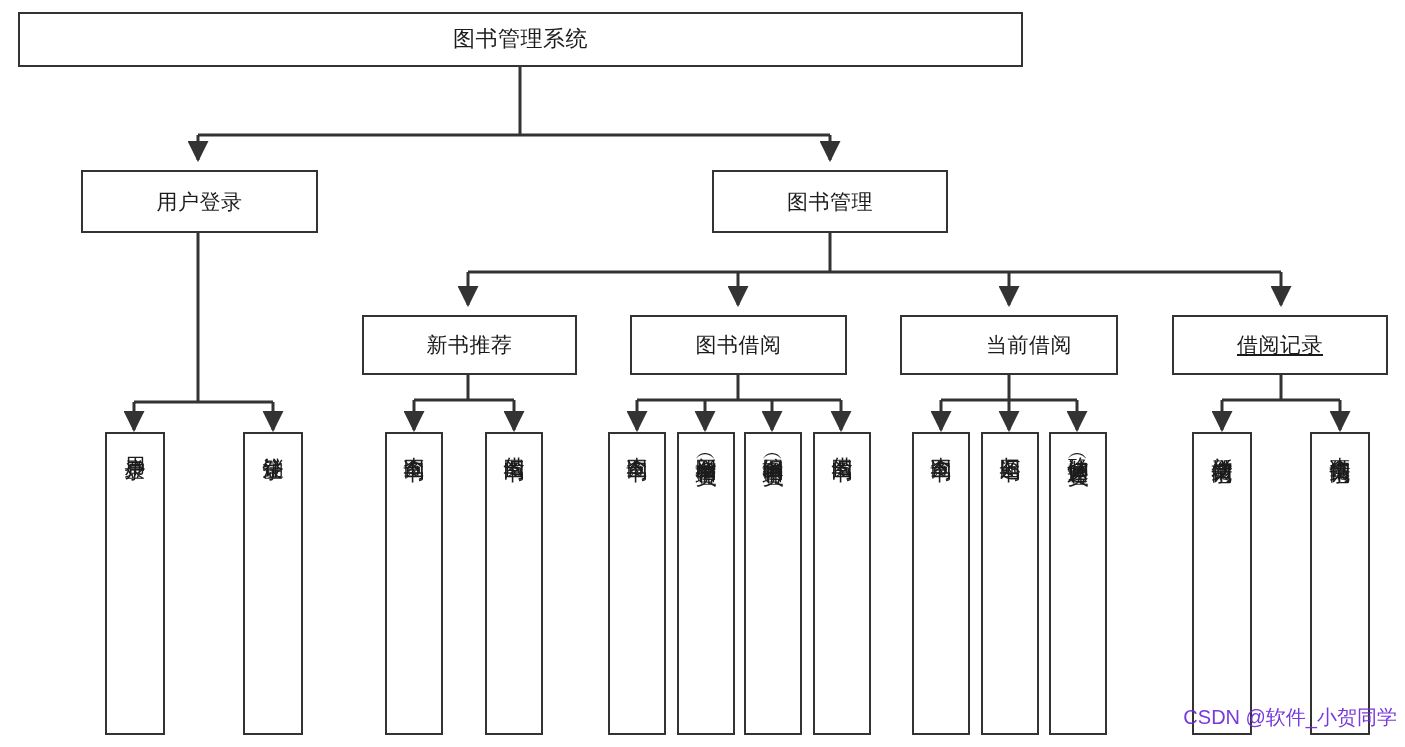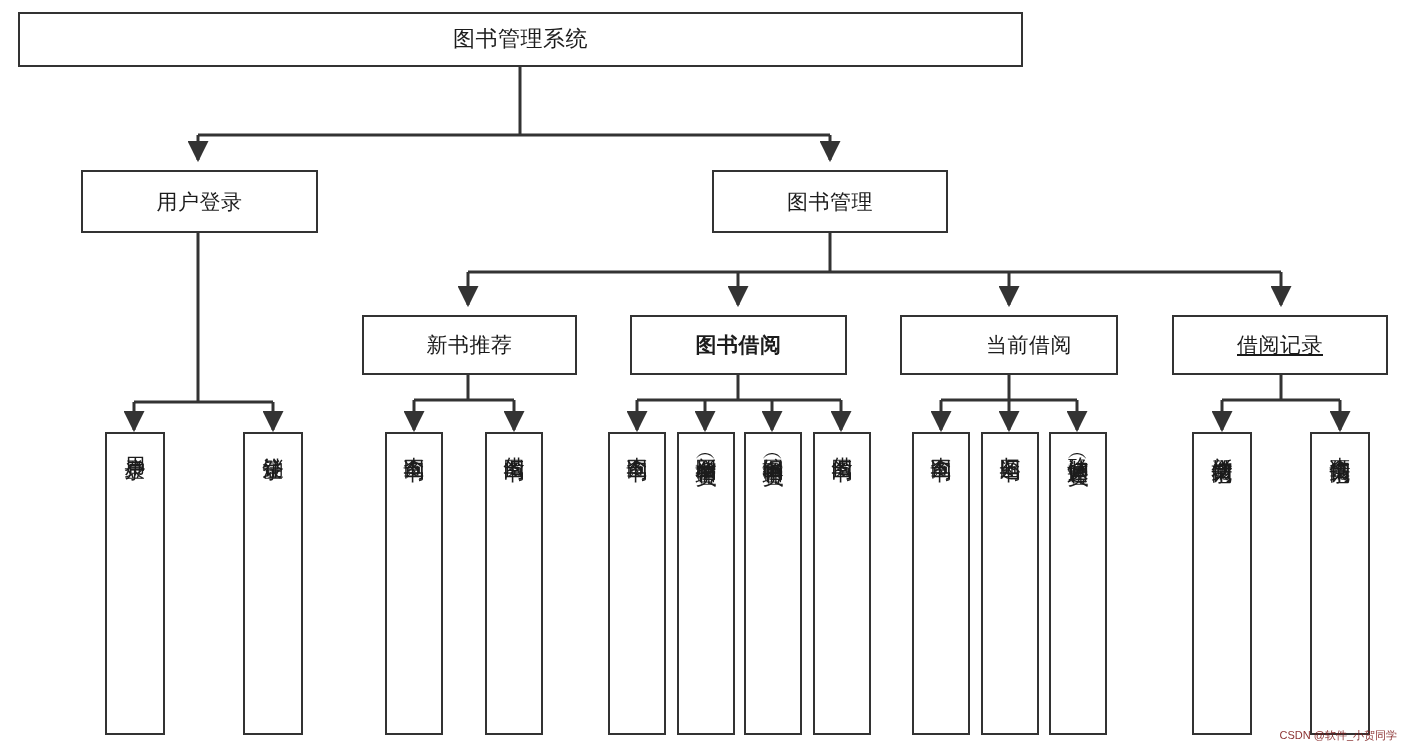--- a/index.html
+++ b/index.html
@@ -55,23 +55,23 @@
     text-orientation: upright;
     font-size: 21px;
     line-height: 1.15;
     letter-spacing: 1.5px;
     white-space: normal;
     max-height: 292px;
   }
   #watermark {
     position: absolute;
     right: 8px;
-    bottom: 4px;
-    font-size: 11px;
-    color: #7f1d1d;
+    bottom: 16px;
+    font-size: 20px;
+    color: #6d28d9;
     opacity: 0.92;
     z-index: 3;
     white-space: nowrap;
     font-family: "Liberation Sans", "DejaVu Sans", sans-serif;
   }
 </style>
 </head>
 <body>
 
 <div id="canvas">
@@ -133,21 +133,21 @@
   <div class="node" style="left:81px; top:170px; width:237px; height:63px;">
     <span class="label">用户登录</span>
   </div>
   <div class="node" style="left:712px; top:170px; width:236px; height:63px;">
     <span class="label">图书管理</span>
   </div>
 
   <div class="node" style="left:362px; top:315px; width:215px; height:60px;">
     <span class="label">新书推荐</span>
   </div>
-  <div class="node" style="left:630px; top:315px; width:217px; height:60px;font-weight:bold;">
+  <div class="node" style="left:630px; top:315px; width:217px; height:60px;">
     <span class="label">图书借阅</span>
   </div>
   <div class="node" style="left:900px; top:315px; width:218px; height:60px;padding-left:40px;">
     <span class="label">当前借阅</span>
   </div>
   <div class="node" style="left:1172px; top:315px; width:216px; height:60px;text-decoration:underline;">
     <span class="label">借阅记录</span>
   </div>
 
   <div class="node leaf" style="left:105px; top:432px; width:60px; height:303px;">

